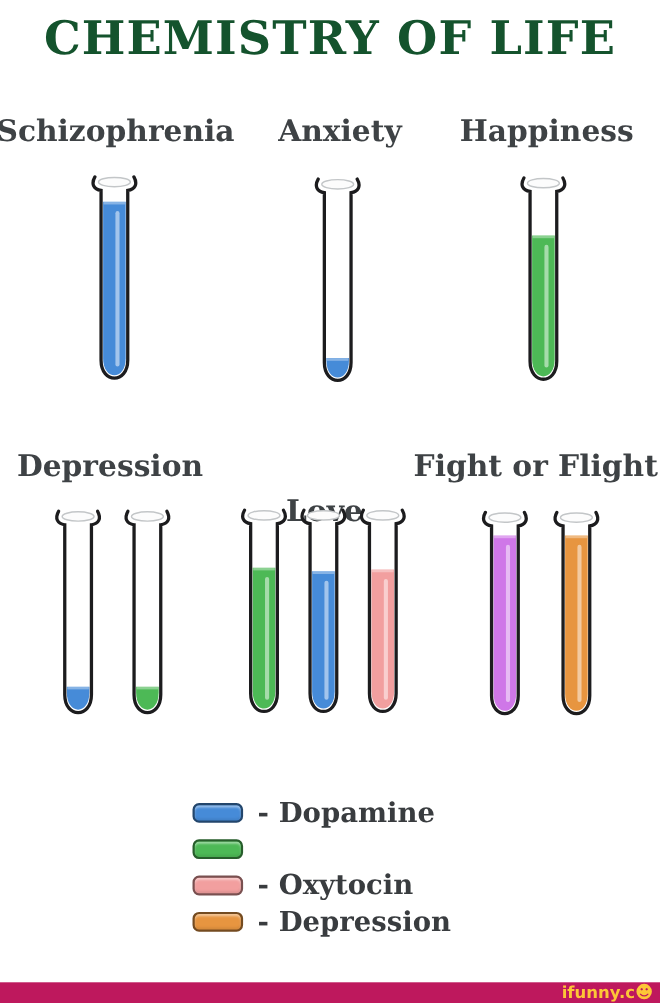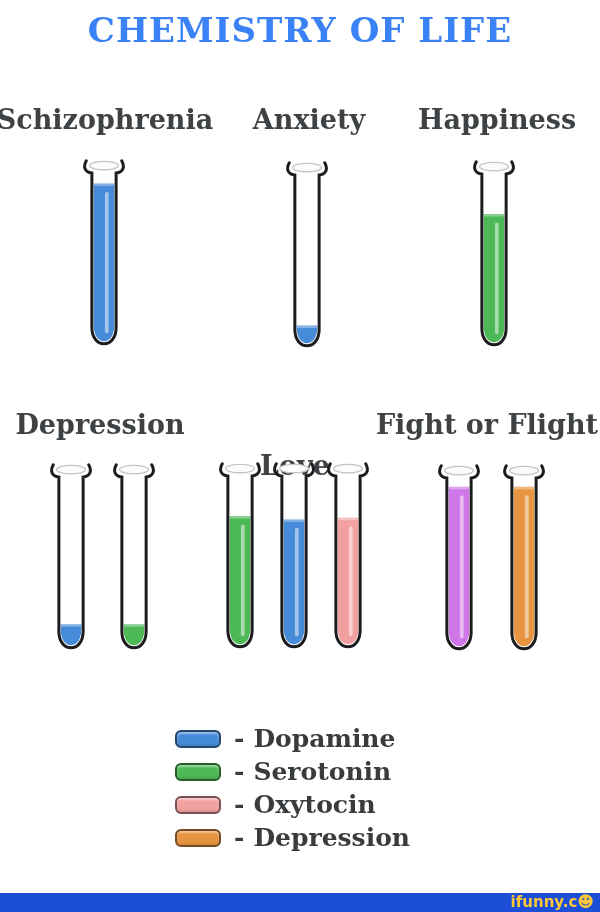--- a/index.html
+++ b/index.html
@@ -3,21 +3,21 @@
 <meta charset="utf-8">
 <style>
   html,body{margin:0;padding:0;background:#e9e9e9;}
   .canvas{
     position:relative;width:600px;height:912px;margin:0 auto;
     background:#ffffff;overflow:hidden;
     font-family:"DejaVu Serif","Liberation Serif",serif;
   }
   .title{
     position:absolute;top:10px;left:0;width:100%;text-align:center;
-    font-size:34px;font-weight:700;color:#3b82f6;letter-spacing:1px;
+    font-size:42px;font-weight:700;color:#14532d;letter-spacing:1px;
     white-space:nowrap;
   }
   .group-label{
     position:absolute;transform:translateX(-50%);
     font-size:27px;font-weight:700;color:#3e4245;white-space:nowrap;
   }
   .tube{position:absolute;width:56px;height:194px;}
   .tube svg{width:100%;height:100%;display:block;overflow:visible;}
   .legend{position:absolute;left:175px;top:722px;}
   .legend-row{display:flex;align-items:center;height:33px;}
@@ -143,28 +143,27 @@
       </div>
     </div>
 
   <div class="legend" id="legend">
       <div class="legend-row">
         <span class="swatch" style="background: rgb(70, 139, 216); border-color: rgb(35, 70, 108);"></span>
         <span class="legend-text"><span class="legend-prefix">-</span><span>Dopamine</span></span>
       </div>
       <div class="legend-row">
         <span class="swatch" style="background: rgb(77, 185, 86); border-color: rgb(39, 93, 43);"></span>
-        <span class="legend-text"><span class="legend-prefix">-</span><span>Serotonin</span></span>
       </div>
       <div class="legend-row">
         <span class="swatch" style="background: rgb(242, 159, 159); border-color: rgb(121, 80, 80);"></span>
         <span class="legend-text"><span class="legend-prefix">-</span><span>Oxytocin</span></span>
       </div>
       <div class="legend-row">
         <span class="swatch" style="background: rgb(231, 149, 64); border-color: rgb(116, 75, 32);"></span>
         <span class="legend-text"><span class="legend-prefix">-</span><span>Depression</span></span>
       </div>
     </div>
 
-  <div class="bar" style="background: #1d4ed8;">
+  <div class="bar" style="background: #be185d;">
     <div class="bar-text" style="color: rgb(253, 198, 55);"><span>ifunny.c</span><span class="smiley">☻</span></div>
   </div>
 </div>
 
 </body></html>

